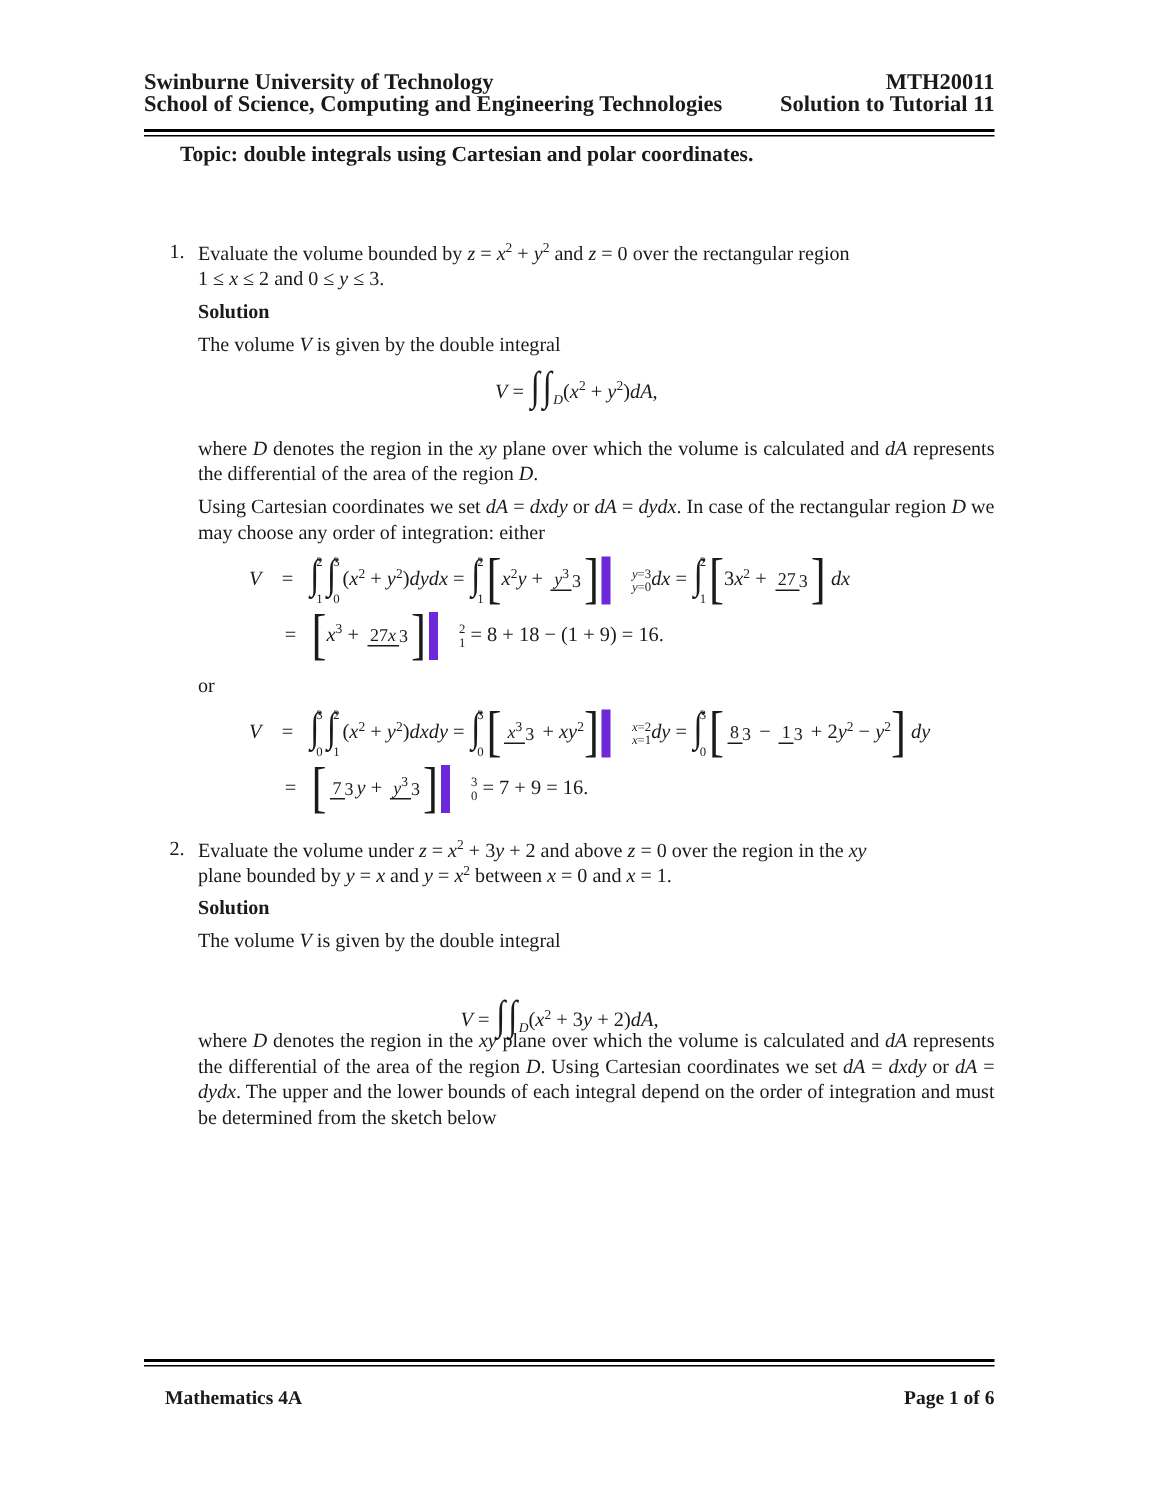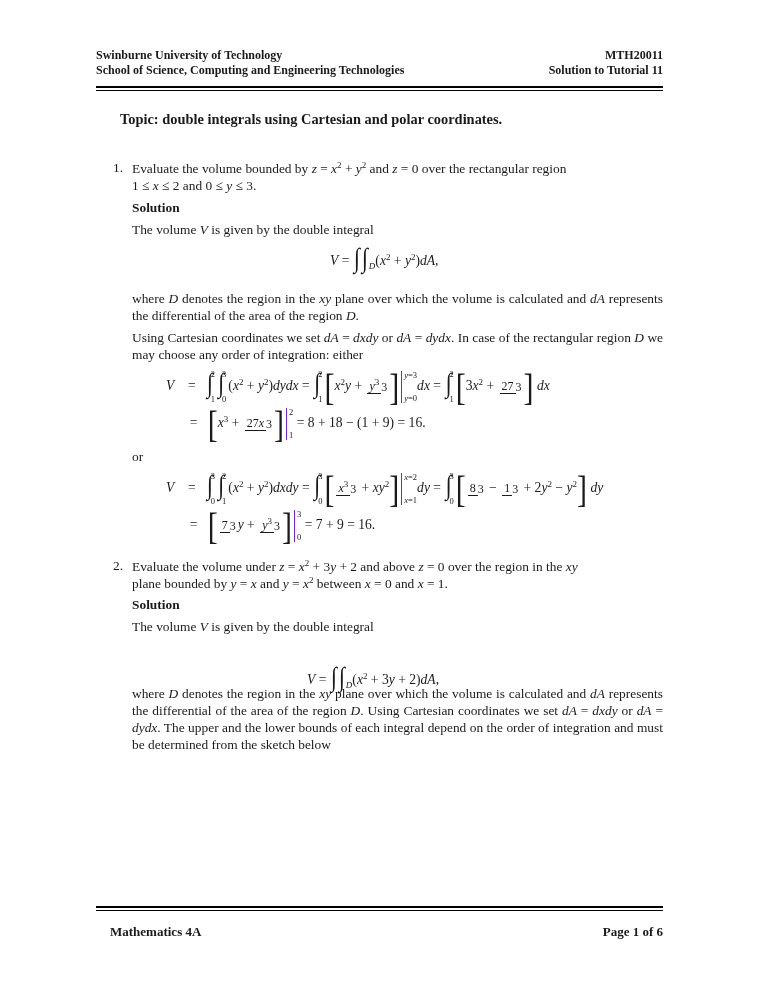--- a/index.html
+++ b/index.html
@@ -1,35 +1,35 @@
 <!DOCTYPE html>
 <html><head>
 <meta charset="utf-8">
 <style>
   html, body { margin: 0; padding: 0; background: #ffffff; }
   body { width: 768px; height: 994px; position: relative; overflow: hidden;
          font-family: "Liberation Serif", "DejaVu Serif", serif; color: #1a1a1a; font-size: 13.4px; }
   .abs { position: absolute; }
-  .hdr { font-weight: bold; font-size: 12px; line-height: 15px; }
+  .hdr { font-weight: bold; font-size: 15px; line-height: 15px; }
   .rule-thick { position: absolute; left: 96px; width: 567px; height: 2px; background: #000; }
   .rule-thin { position: absolute; left: 96px; width: 567px; height: 1px; background: #000; }
-  .topic { font-weight: bold; font-size: 14.4px; margin-top: 16px; }
+  .topic { font-weight: bold; font-size: 14.4px; }
   .para { position: absolute; left: 132px; width: 531px; line-height: 17px; text-align: justify; }
   .num { position: absolute; left: 113px; }
   .bold { font-weight: bold; }
   i, .it { font-style: italic; }
   sup { font-size: 9px; vertical-align: 5px; line-height: 0; }
   sub { font-size: 9px; vertical-align: -4px; line-height: 0; }
   .eq { position: absolute; white-space: nowrap; font-size: 13.6px; }
   .int { font-size: 22px; font-style: italic; display: inline-block; transform: scaleY(1.25); margin: 0 1px; }
   .limits { display: inline-flex; flex-direction: column; justify-content: space-between; height: 34px; font-size: 8.5px; vertical-align: middle; margin-left: -3px; margin-right: 2px; line-height: 9px; }
   .frac { display: inline-flex; flex-direction: row; align-items: center; vertical-align: middle; font-size: 12px; line-height: 13px; margin: 0 2px; }
   .frac .n { border-bottom: 1px solid #1a1a1a; padding: 0 2px; }
   .brk { font-size: 30px; font-weight: 200; display: inline-block; vertical-align: middle; transform: scaleY(1.25); line-height: 28px; }
-  .eval { display: inline-flex; flex-direction: column; justify-content: space-between; height: 32px; font-size: 8.5px; vertical-align: middle; border-left: 1px solid #6d28d9; padding-left: 2px; line-height: 9px; margin-left: 2px; }
+  .eval { display: inline-flex; flex-direction: column; justify-content: center; height: 32px; font-size: 8.5px; vertical-align: middle; border-left: 6px solid #6d28d9; padding-left: 14px; line-height: 9px; margin-left: 2px; }
   .footer { font-weight: bold; font-size: 13px; margin-left: 14px; }
 </style>
 </head>
 <body>
 
 <div class="abs hdr" style="left:96px; top:48px;">Swinburne University of Technology</div>
 <div class="abs hdr" style="left:96px; top:63px;">School of Science, Computing and Engineering Technologies</div>
 <div class="abs hdr" style="right:105px; top:48px; text-align:right;">MTH20011</div>
 <div class="abs hdr" style="right:105px; top:63px; text-align:right;">Solution to Tutorial 11</div>
 <div class="rule-thick" style="top:86px;"></div>

